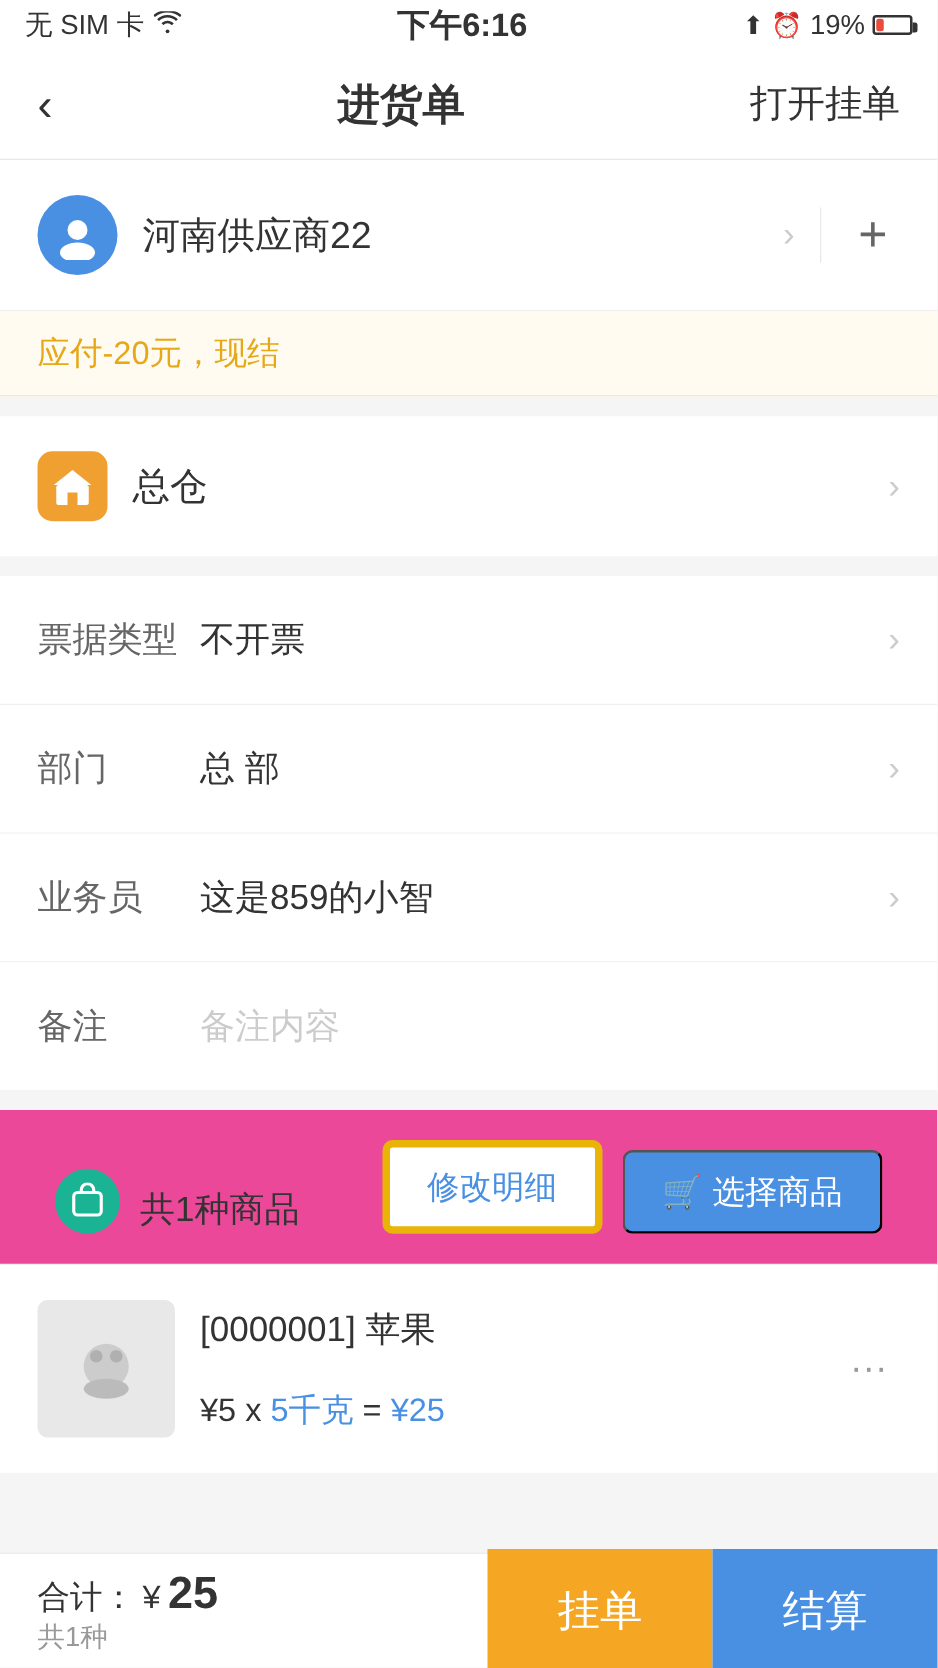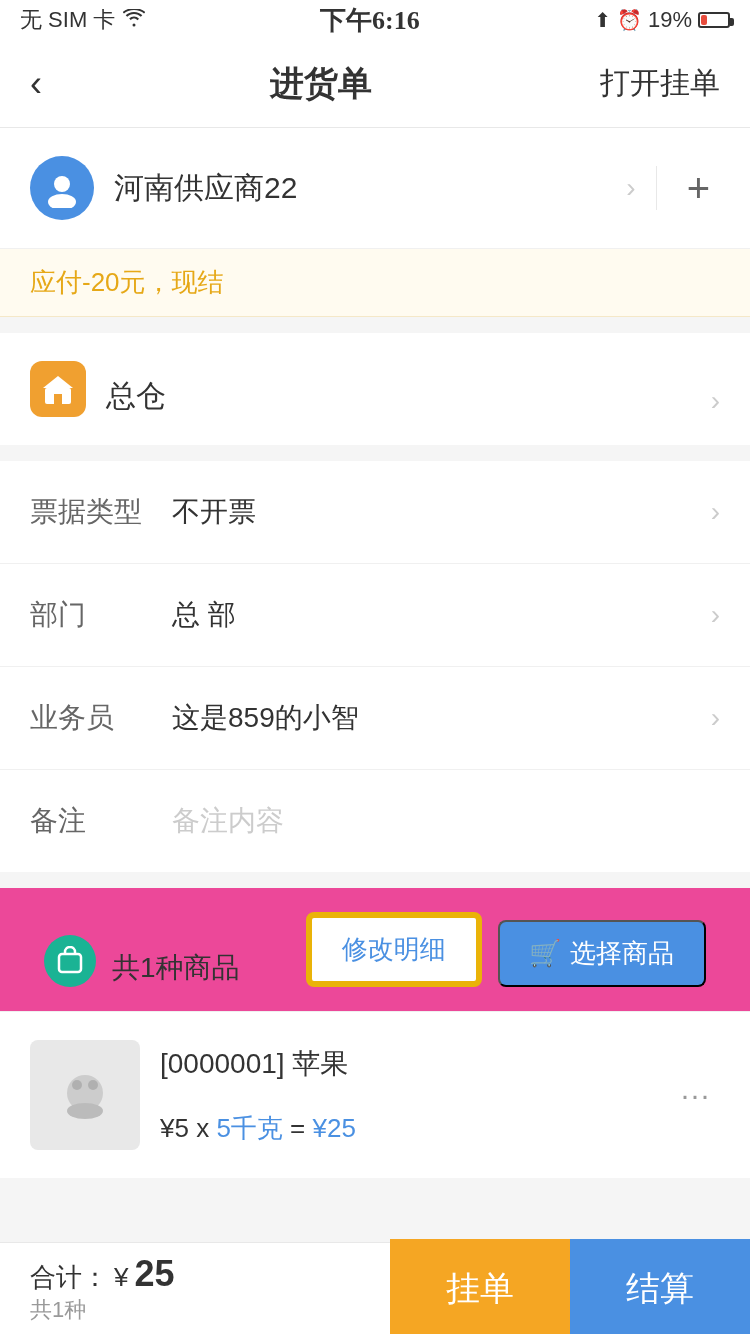--- a/index.html
+++ b/index.html
@@ -18,21 +18,21 @@
       background: #fff;
       height: 40px;
       display: flex;
       align-items: center;
       justify-content: space-between;
       padding: 0 20px;
       font-size: 22px;
       color: #333;
     }
     .status-left { display: flex; align-items: center; gap: 8px; }
-    .status-center { font-size: 26px; font-weight: 600; font-family: Liberation Serif, serif; }
+    .status-center { font-size: 26px; font-weight: 600; }
     .status-right { display: flex; align-items: center; gap: 6px; font-size: 22px; }
 
     
     .nav-bar {
       background: #fff;
       height: 88px;
       display: flex;
       align-items: center;
       justify-content: space-between;
       padding: 0 30px;
@@ -107,21 +107,21 @@
       background: #fffbf0;
       padding: 16px 30px;
       font-size: 26px;
       color: #e6a817;
       border-bottom: 1px solid #f5e8c8;
     }
 
     
     .warehouse-row {
       display: flex;
-      align-items: flex-end;
+      align-items: center;
       padding: 28px 30px;
     }
     .warehouse-icon {
       width: 56px;
       height: 56px;
       border-radius: 12px;
       background: #f0a030;
       display: flex;
       align-items: center;
       justify-content: center;
@@ -134,21 +134,20 @@
       color: #333;
     }
 
     
     .form-row {
       display: flex;
       align-items: center;
       padding: 32px 30px;
       background: #fff;
       border-bottom: 1px solid #f0f0f0;
-      gap: 12px;
     }
     .form-label {
       font-size: 28px;
       color: #666;
       width: 130px;
       flex-shrink: 0;
     }
     .form-value {
       flex: 1;
       font-size: 28px;

